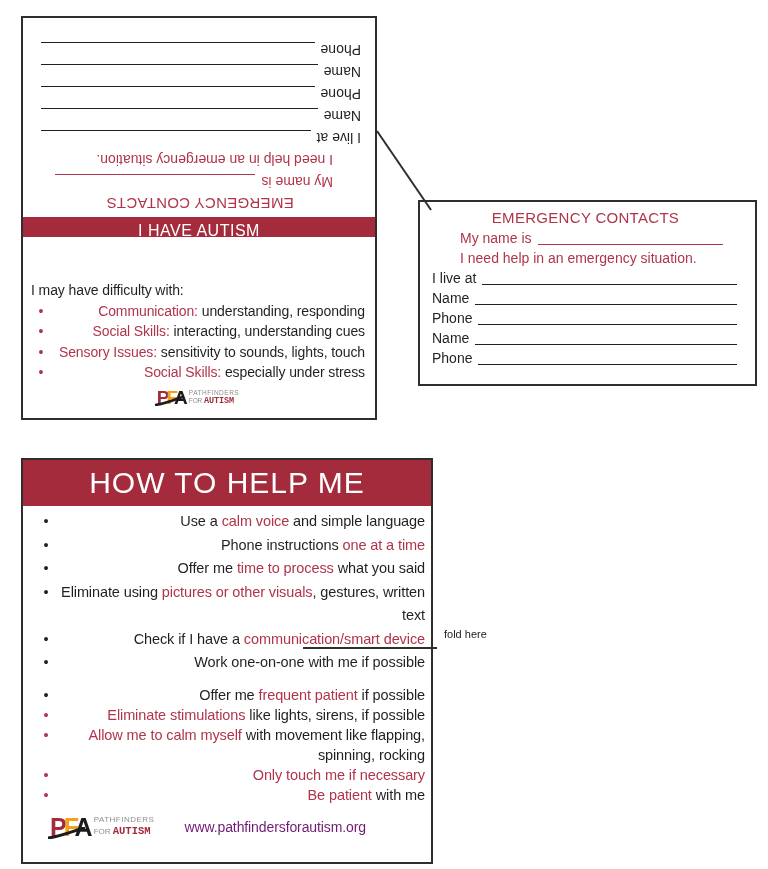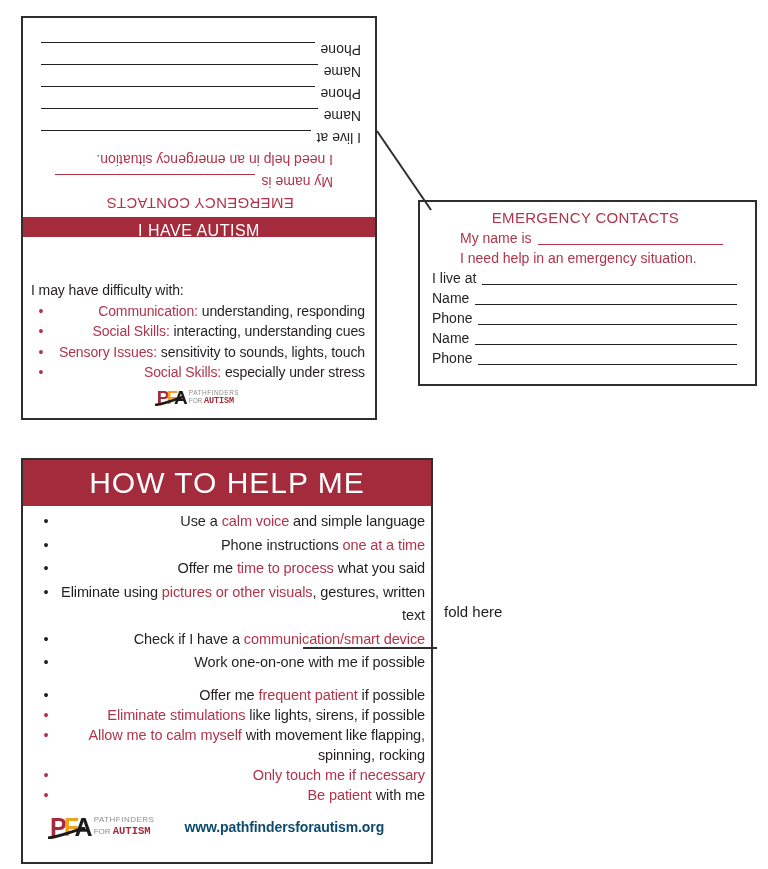--- a/index.html
+++ b/index.html
@@ -54,26 +54,26 @@
   #card-front .pfa-mark{font-size:19px;}
   #card-front .pfa-line1{font-size:6.5px;line-height:7.5px;}
   #card-front .pfa-line2{font-size:6.5px;line-height:8px;}
   #card-front .pfa-line2 .autism{font-size:8.5px;}
   #card-back .pfa-mark{font-size:25px;}
   #card-back .pfa-line1{font-size:8px;line-height:9.5px;}
   #card-back .pfa-line2{font-size:8px;line-height:15px;}
   #card-back .pfa-line2 .autism{font-size:10.5px;}
   .logo-row{display:flex;justify-content:center;margin-top:5px;}
   .footer-row{display:flex;align-items:center;margin-top:10px;padding-left:27px;gap:30px;}
-  .website{font-size:14px;font-weight:700;color:#0c4a6e;letter-spacing:-.1px;}
+  .website{font-size:14px;font-weight:400;color:#701a75;letter-spacing:-.1px;}
 
   
   #callout-svg{position:absolute;left:0;top:0;width:768px;height:869px;pointer-events:none;}
   #fold-line{position:absolute;left:303px;top:647px;width:134px;height:0;border-top:2px solid #2e2e2e;}
-  #fold-label{position:absolute;left:444px;top:603px;font-size:15px;color:#1c1c1c;}
+  #fold-label{position:absolute;left:444px;top:628px;font-size:11px;color:#1c1c1c;}
 </style>
 </head>
 <body>
 
 <div class="card" id="card-front">
 
   <div class="ec-form">
     <div class="ec-title">EMERGENCY CONTACTS</div>
     <div class="ec-red-row">
       <span>My name is</span>

